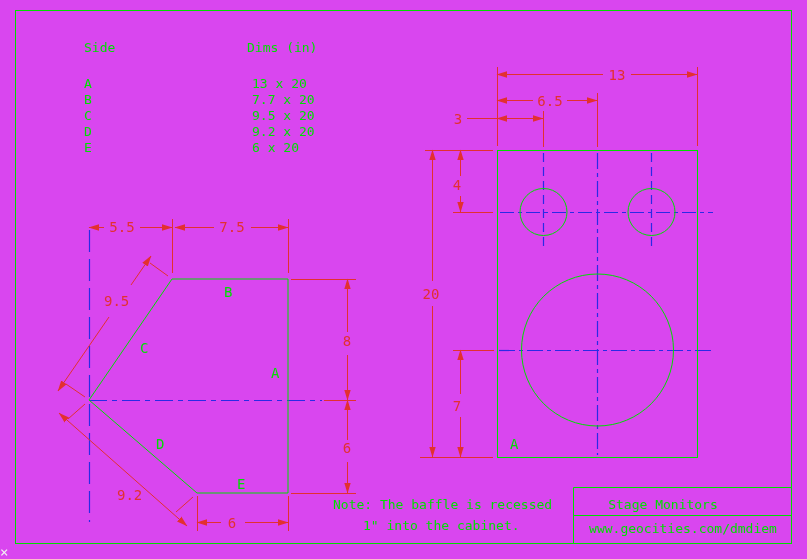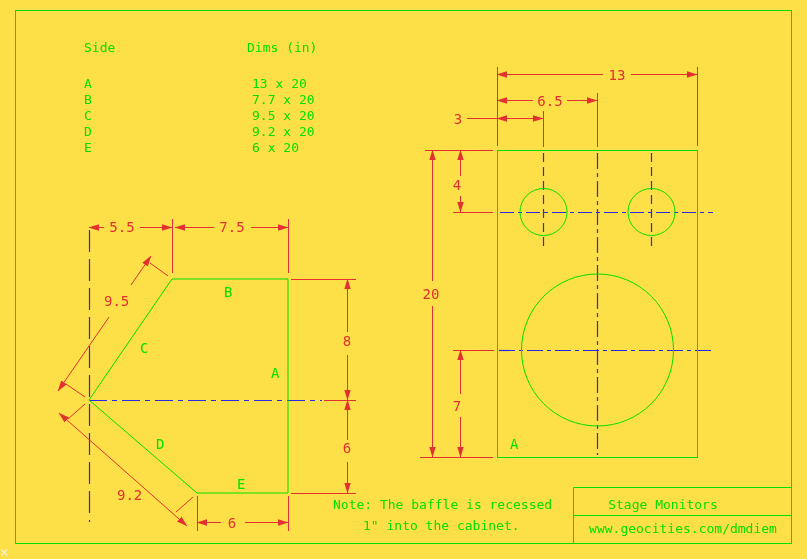--- a/index.html
+++ b/index.html
@@ -1,16 +1,16 @@
 <!DOCTYPE html>
 <html><head>
 <meta charset="utf-8">
 <style>
   html,body{margin:0;padding:0;background:#000;}
-  .screen{position:relative;width:807px;height:559px;background:#fde047;overflow:hidden;
+  .screen{position:relative;width:807px;height:559px;background:#d946ef;overflow:hidden;
           font-family:"DejaVu Sans Mono", monospace;}
   svg{position:absolute;left:0;top:0;}
   .g-line{stroke:#00df00;stroke-width:1;fill:none;}
   .r-line{stroke:#e33030;stroke-width:1;fill:none;}
   .b-line{stroke:#2a2ae6;stroke-width:1.2;fill:none;}
   .g-text{fill:#00df00;font-size:13px;}
   .g-text-lg{fill:#00df00;font-size:14px;}
   .r-text{fill:#e33030;font-size:14px;}
   .w-text{fill:#f2f2f2;font-size:14px;}
 </style>

